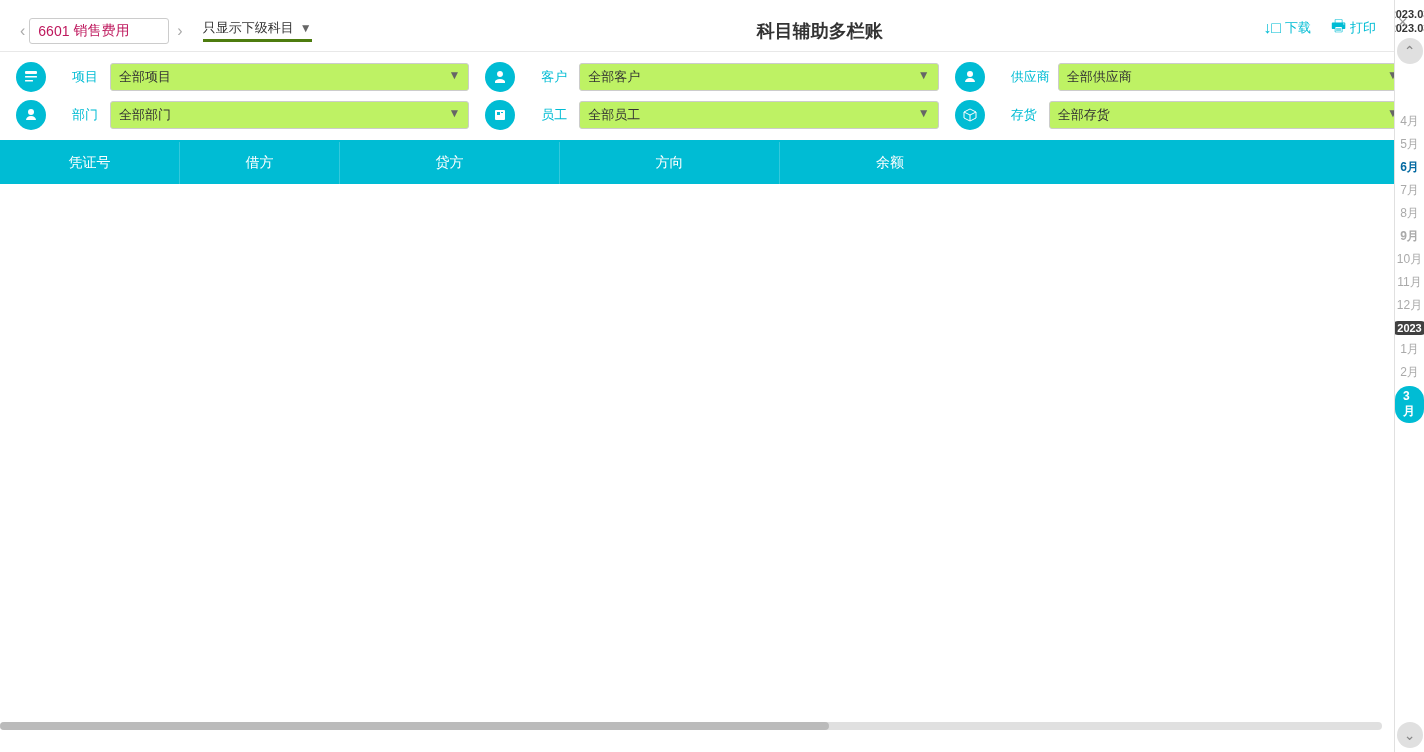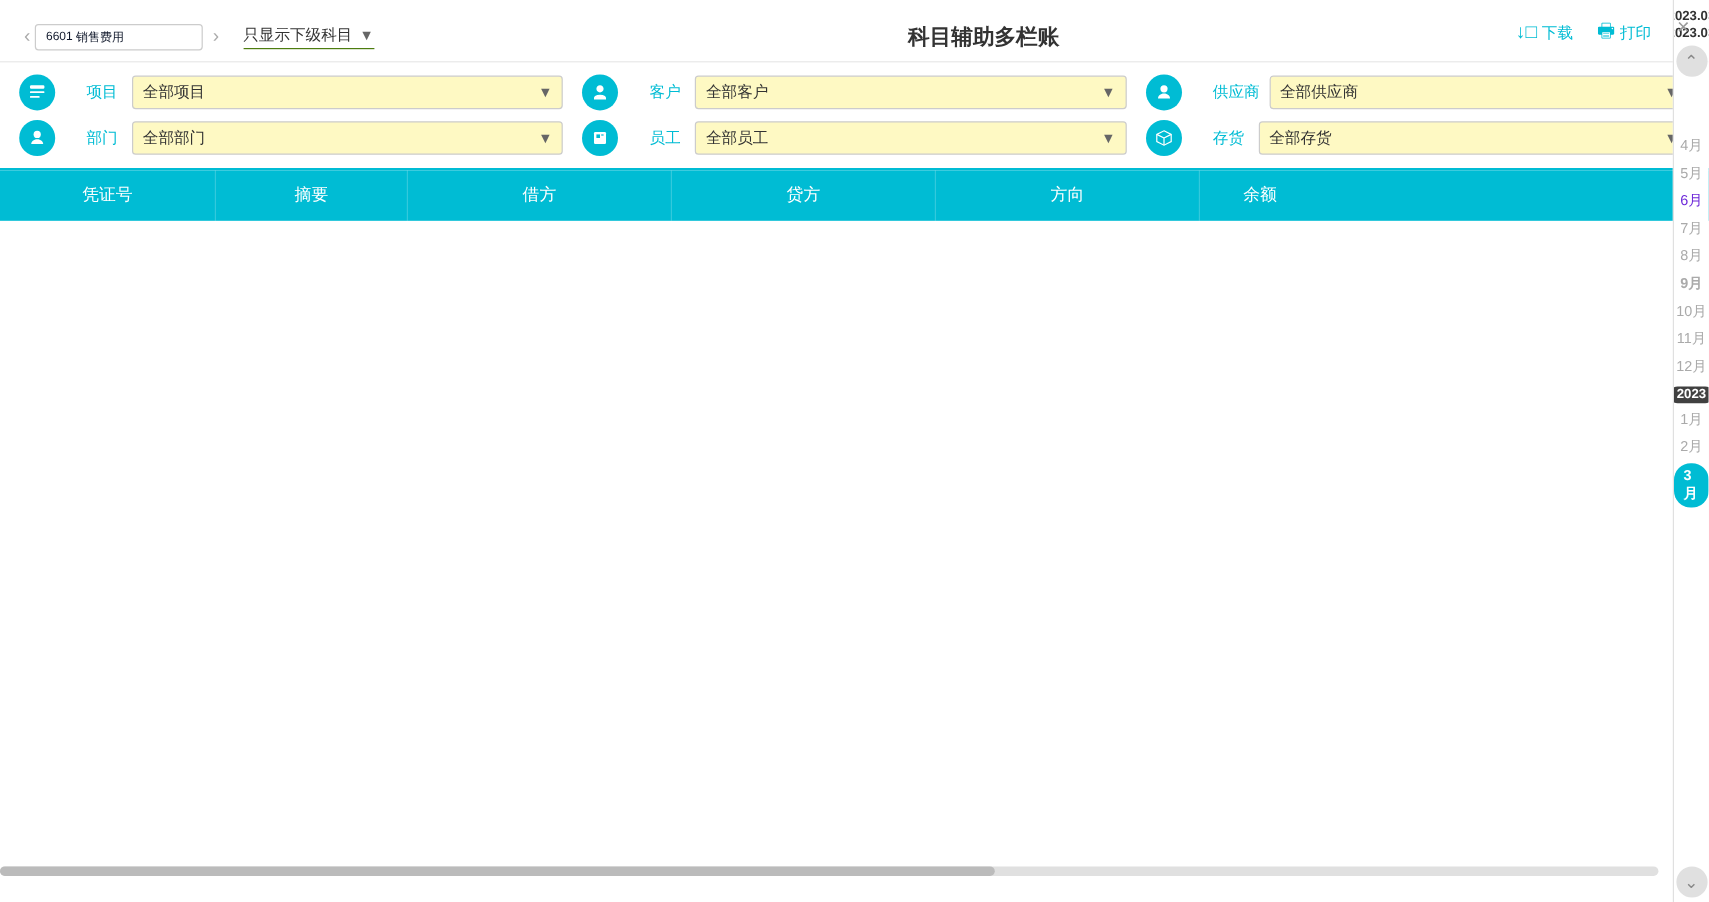--- a/index.html
+++ b/index.html
@@ -43,28 +43,28 @@
       cursor: pointer;
       padding: 0 4px;
     }
     .account-code-box {
       display: flex;
       align-items: center;
       border: 1px solid #ccc;
       border-radius: 3px;
       padding: 3px 8px;
       min-width: 140px;
-      font-size: 10px;
-      color: #0f172a;
+      font-size: 14px;
+      color: #be185d;
     }
     .show-sub-dropdown {
       display: flex;
       align-items: center;
       margin-left: 16px;
-      border-bottom: 1px solid #4d7c0f;
+      border-bottom: 3px solid #4d7c0f;
       padding-bottom: 2px;
       cursor: pointer;
       color: #333;
       font-size: 13px;
     }
     .show-sub-dropdown span.arrow {
       margin-left: 6px;
       color: #666;
       font-size: 12px;
     }
@@ -126,24 +126,24 @@
       margin-left: 18px;
     }
     .filter-select {
       flex: 1;
       border: 1px solid #ccc;
       border-radius: 3px;
       padding: 4px 8px;
       font-size: 13px;
       color: #333;
       display: flex;
-      align-items: center;
+      align-items: flex-start;
       justify-content: space-between;
       cursor: pointer;
-      background: #fef9c3;
+      background: #bef264;
     }
     .filter-select .sel-arrow {
       color: #666;
       font-size: 12px;
     }
     
     .table-area {
       margin: 0;
       border-top: 2px solid #00bcd4;
     }
@@ -378,21 +378,20 @@
       <div class="filter-select">
         <span>全部存货</span>
         <span class="sel-arrow">▼</span>
       </div>
     </div>
   </div>
 
   <div class="table-area">
     <div class="table-header">
       <div class="th-cell">凭证号</div>
-      <div class="th-cell">摘要</div>
       <div class="th-cell">借方</div>
       <div class="th-cell">贷方</div>
       <div class="th-cell">方向</div>
       <div class="th-cell">余额</div>
     </div>
   </div>
 
   <div class="h-scrollbar">
     <div class="h-scrollbar-track">
       <div class="h-scrollbar-thumb"></div>
@@ -402,21 +401,21 @@
   <div class="timeline-sidebar">
 
     <div style="font-size:11px;color:#333;font-weight:bold;text-align:center;padding:4px 0 1px;">2023.03</div>
     <div style="font-size:11px;color:#333;font-weight:bold;text-align:center;padding:1px 0 4px;">2023.03</div>
 
     <div class="timeline-up-arrow">⌃</div>
 
     <div class="timeline-section">
       <div class="timeline-item" style="color:#aaa;">4月</div>
       <div class="timeline-item" style="color:#aaa;">5月</div>
-      <div class="timeline-item" style="color:#6d28d9;">6月</div>
+      <div class="timeline-item" style="color:#0369a1;font-weight:bold;">6月</div>
       <div class="timeline-item" style="color:#aaa;">7月</div>
       <div class="timeline-item" style="color:#aaa;">8月</div>
       <div class="timeline-item" style="color:#aaa;font-weight:bold;">9月</div>
       <div class="timeline-item" style="color:#aaa;">10月</div>
       <div class="timeline-item" style="color:#aaa;">11月</div>
       <div class="timeline-item" style="color:#aaa;">12月</div>
       <div style="margin:3px 0;">
         <span class="timeline-year-badge">2023</span>
       </div>
       <div class="timeline-item" style="color:#aaa;">1月</div>

